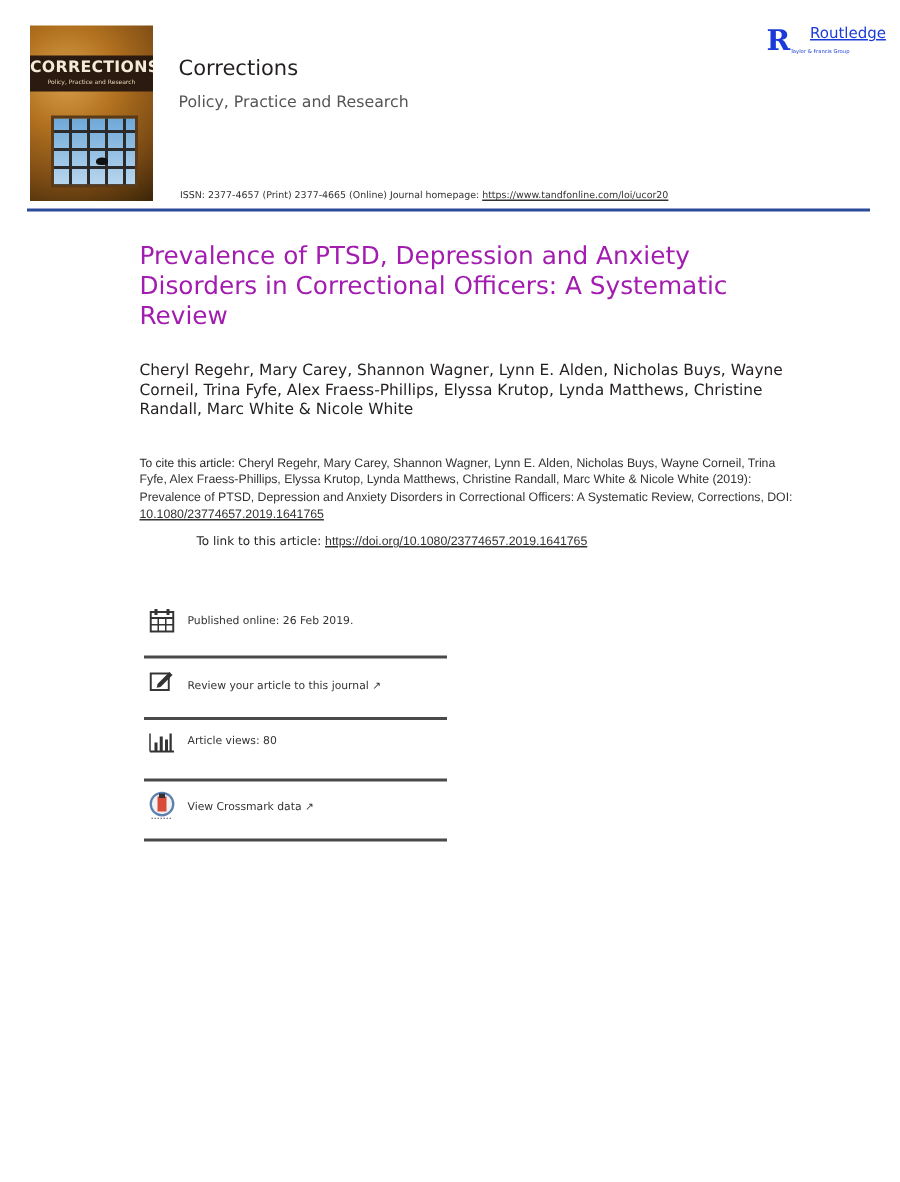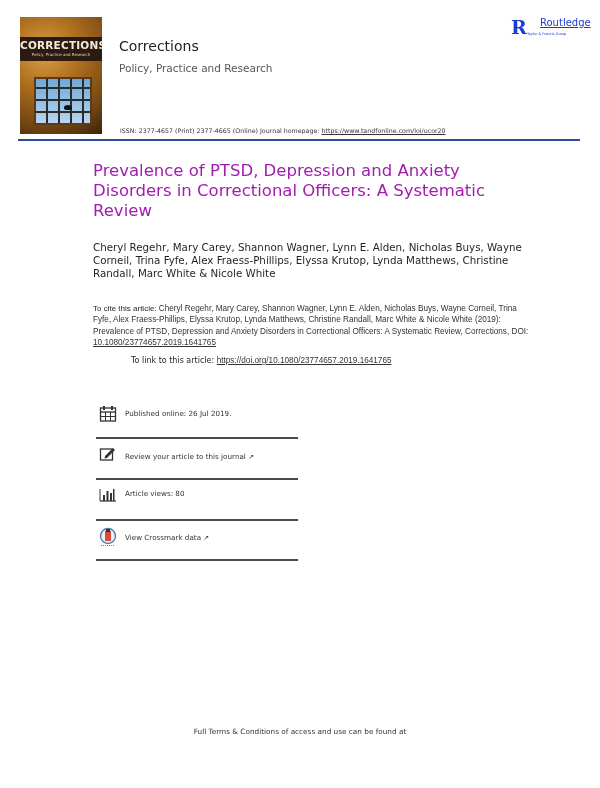--- a/index.html
+++ b/index.html
@@ -121,21 +121,21 @@
     <svg width="18" height="18" viewBox="0 0 18 18">
       <rect x="1.5" y="3" width="15" height="13" fill="none" stroke="#333" stroke-width="1.3"></rect>
       <line x1="1.5" y1="7" x2="16.5" y2="7" stroke="#333" stroke-width="1.3"></line>
       <line x1="6.5" y1="7" x2="6.5" y2="16" stroke="#333" stroke-width="1"></line>
       <line x1="11.5" y1="7" x2="11.5" y2="16" stroke="#333" stroke-width="1"></line>
       <line x1="1.5" y1="11.5" x2="16.5" y2="11.5" stroke="#333" stroke-width="1"></line>
       <rect x="4" y="1" width="2" height="4" fill="#333"></rect>
       <rect x="12" y="1" width="2" height="4" fill="#333"></rect>
     </svg>
   </span>
-  <span class="txt">Published online: 26 Jul 2019.</span>
+  <span class="txt">Published online: 26 Feb 2019.</span>
 </div>
 <div class="abs sep" style="top:437px;"></div>
 
 <div class="abs info-row" style="top:445px;">
   <span class="ico">
     <svg width="18" height="18" viewBox="0 0 18 18">
       <rect x="1.5" y="4" width="12" height="11" fill="none" stroke="#333" stroke-width="1.3"></rect>
       <path d="M6 11 L14 3 L16 5 L8 13 L5.5 13.5 Z" fill="#333"></path>
     </svg>
   </span>
@@ -171,14 +171,13 @@
     </svg>
   </span>
   <span class="txt" style="top:6px;">
     <span>View Crossmark data</span>
     <span style="font-size:7px;">↗</span>
   </span>
 </div>
 <div class="abs sep" style="top:559px;"></div>
 
 <div class="abs footer">
-  <div>Full Terms &amp; Conditions of access and use can be found at</div>
 </div>
 
 </body></html>

